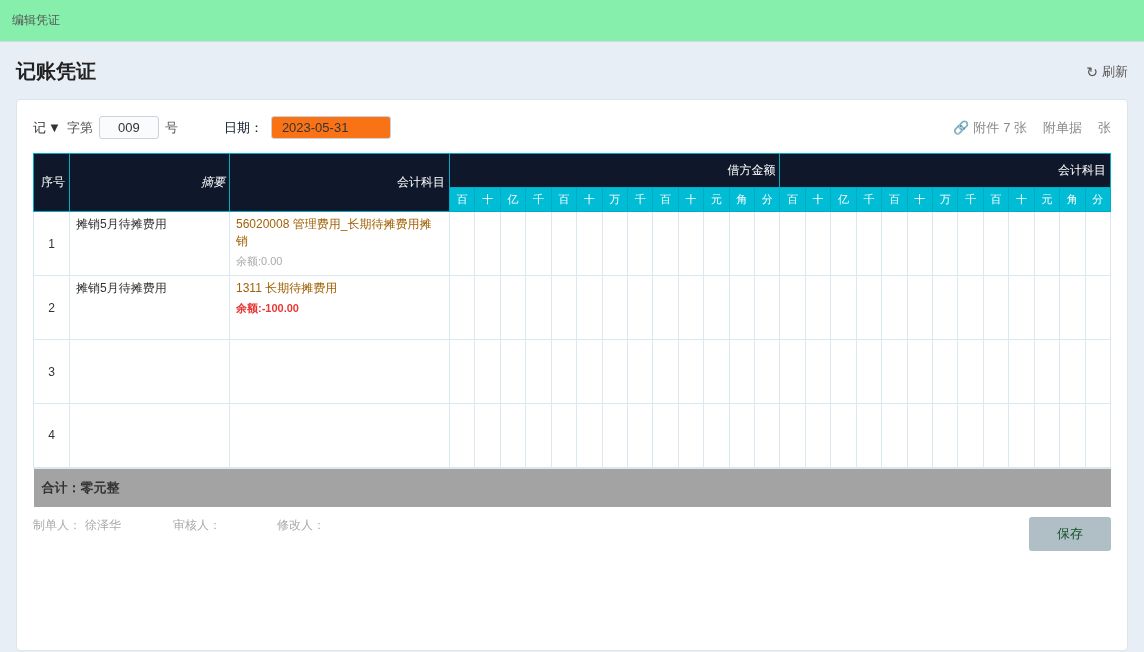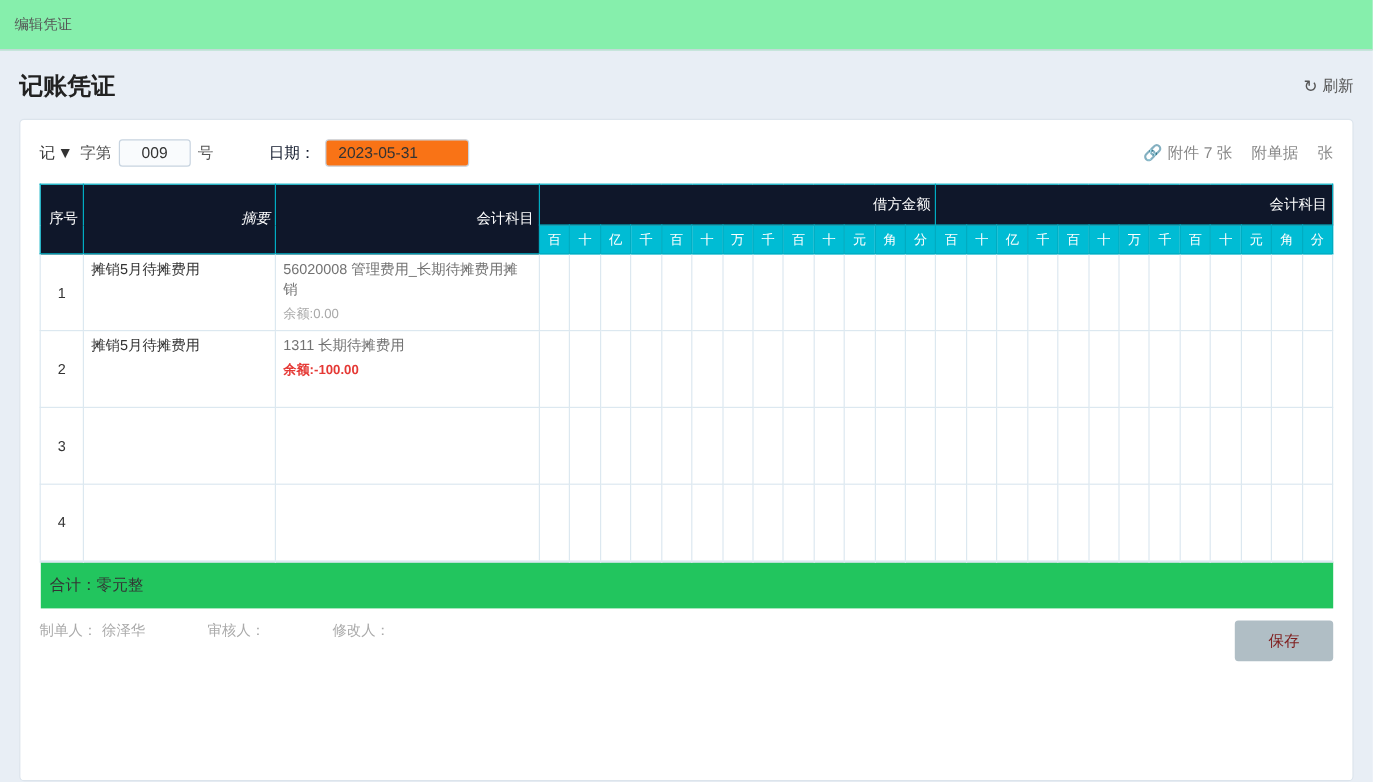--- a/index.html
+++ b/index.html
@@ -202,21 +202,21 @@
     }
 
     .voucher-table tbody td.amount-cell {
       text-align: center;
       vertical-align: middle;
       font-size: 12px;
       width: 28px;
     }
 
     .account-content .account-name {
-      color: #737373;
+      color: #a16207;
       font-size: 12px;
       margin-bottom: 4px;
     }
 
     .account-content .balance {
       color: #aaa;
       font-size: 11px;
     }
 
     .balance-red {
@@ -224,46 +224,46 @@
       font-weight: bold;
     }
 
     .summary-text {
       font-size: 12px;
       color: #333;
     }
 
     
     .total-row td {
-      background: #22c55e;
+      background: #a3a3a3;
       border-top: 2px solid #dce8f0;
       padding: 10px 8px;
       font-size: 13px;
-      font-weight: normal;
+      font-weight: bold;
     }
 
     
     .voucher-footer {
       display: flex;
       align-items: flex-start;
       padding-top: 10px;
       gap: 52px;
       color: #aaa;
       font-size: 12px;
     }
 
     .footer-field {
       display: flex;
       gap: 4px;
     }
 
     .save-btn {
       margin-left: auto;
       background: #b0bec5;
-      color: #7f1d1d;
+      color: #14532d;
       border: none;
       border-radius: 3px;
       padding: 8px 28px;
       font-size: 13px;
       cursor: not-allowed;
     }
   </style>
 </head>
 <body>
 

